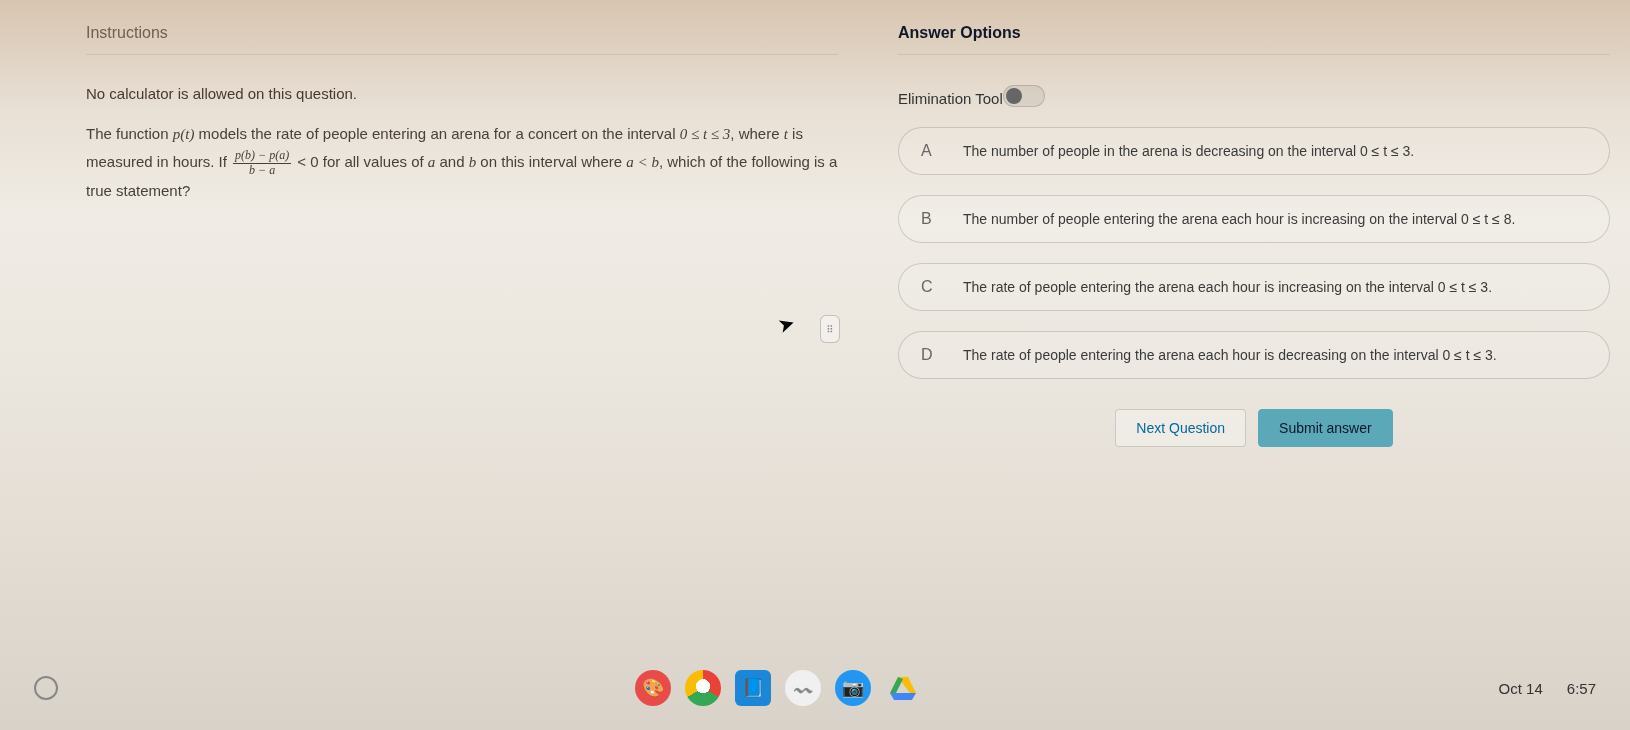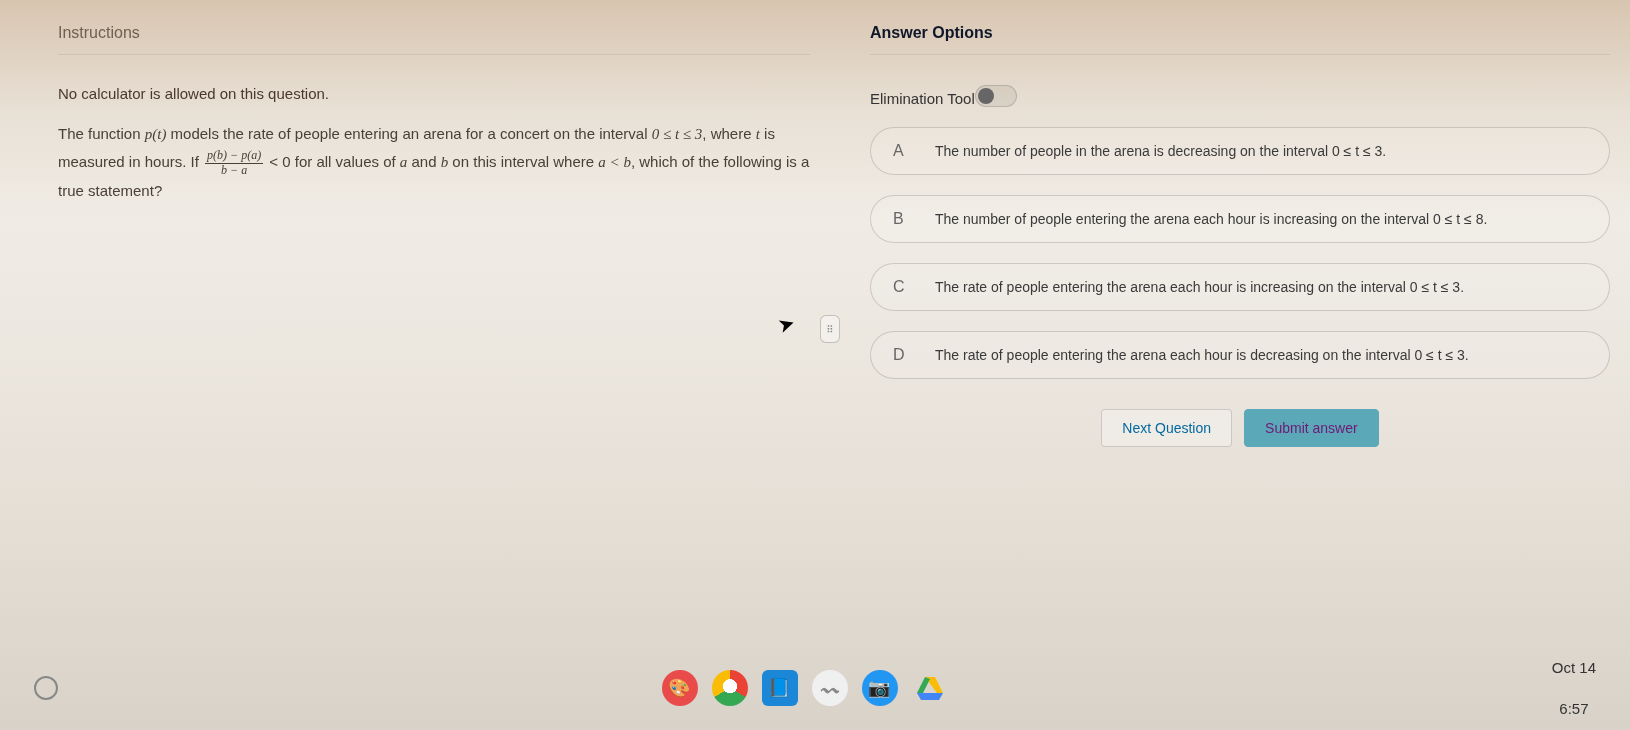--- a/index.html
+++ b/index.html
@@ -12,20 +12,21 @@
   overflow: hidden;
 }
 .main-area {
   display: flex;
   height: 640px;
   padding-top: 8px;
 }
 .left-panel {
   width: 840px;
   padding: 0 30px 0 58px;
+  margin-left: 28px;
 }
 .right-panel {
   flex: 1;
   padding: 0 20px 0 30px;
 }
 .section-header {
   font-size: 16px;
   color: #333;
   padding: 16px 0 12px 0;
   border-bottom: 1px solid rgba(0,0,0,0.08);
@@ -130,35 +131,35 @@
   margin-top: 30px;
 }
 .btn {
   padding: 10px 20px;
   border-radius: 4px;
   font-size: 14px;
   border: 1px solid rgba(0,0,0,0.15);
   cursor: pointer;
 }
 .btn-next { background: rgba(255,255,255,0.3); color: #0369a1; }
-.btn-submit { background: #5aa8b8; color: #701a75; border-color: #5aa8b8; }
+.btn-submit { background: #5aa8b8; color: #0f172a; border-color: #5aa8b8; }
 .taskbar {
   position: absolute;
   bottom: 14px;
   left: 0;
   width: 100%;
   height: 56px;
   display: flex;
   align-items: center;
   padding: 0 34px;
 }
 .tb-left { width: 24px; height: 24px; border: 2px solid #888; border-radius: 50%; }
 .tb-center { flex: 1; display: flex; justify-content: center; gap: 14px; align-items: center; }
 .tb-icon { width: 36px; height: 36px; border-radius: 50%; display: flex; align-items: center; justify-content: center; font-size: 18px; color: #fff; }
-.tb-right { display: flex; align-items: center; gap: 24px; color: #333; font-size: 15px; flex-direction: column; }
+.tb-right { display: flex; align-items: center; gap: 24px; color: #333; font-size: 15px; }
 .bg-red { background: #e94b4b; }
 .bg-chrome { background: radial-gradient(circle at 50% 45%, #fff 0 26%, transparent 27%), conic-gradient(#ea4335 0 120deg, #34a853 120deg 240deg, #fbbc05 240deg 360deg); }
 .bg-blue { background: #1b87d6; border-radius: 6px; }
 .bg-white { background: #f0f0f0; color: #888; }
 .bg-cam { background: #2196f3; }
 </style>
 </head>
 <body>
 
 <div class="main-area">

